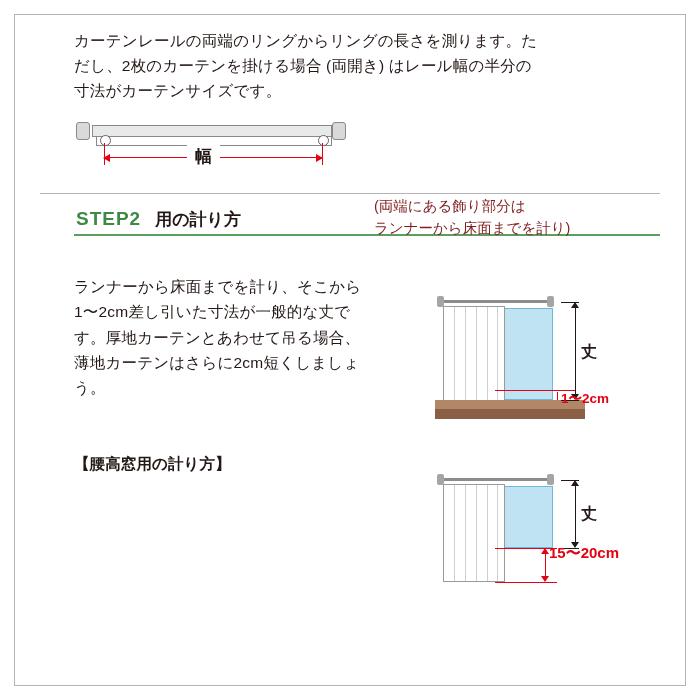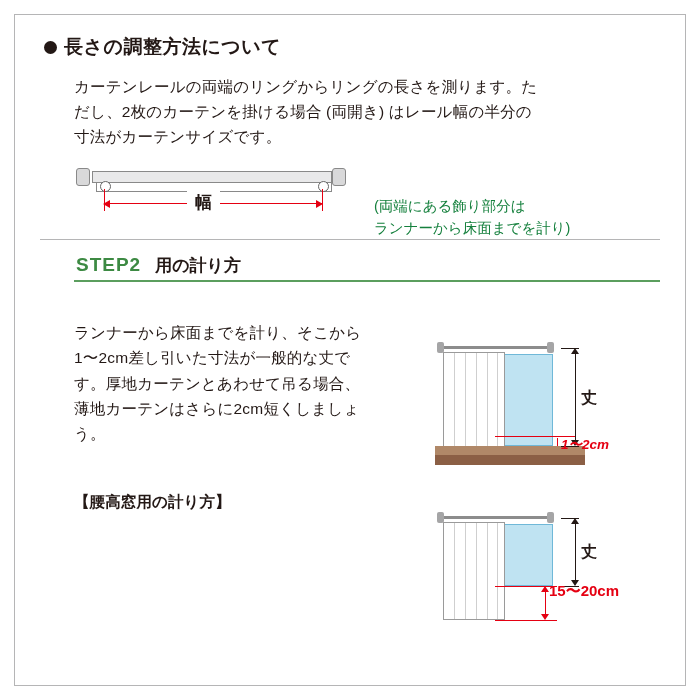--- a/index.html
+++ b/index.html
@@ -62,21 +62,21 @@
     line-height:1.62;
     margin:0 0 0 34px;
     letter-spacing:.2px;
   }
   .sub-head{
     font-size:15.5px;font-weight:bold;
     margin:0 0 6px 34px;
     letter-spacing:.1px;
   }
   .note-red{
-    color:#15803d;
+    color:#7f1d1d;
     font-size:14.5px;
     line-height:1.5;
   }
   
   .rail-wrap{
     position:relative;
     margin:10px 0 6px 34px;
     height:66px;
     width:300px;
   }
@@ -214,24 +214,20 @@
   .vline{position:absolute;width:1px;background:#231815;}
 </style>
 </head>
 <body>
 
 <div class="page">
   <div class="frame"></div>
 
   <div class="content">
 
-    <div class="title">
-      <span class="bullet"></span>
-      <span>長さの調整方法について</span>
-    </div>
 
     <div>
       <p class="body-text" style="width:470px;">カーテンレールの両端のリングからリングの長さを測ります。ただし、2枚のカーテンを掛ける場合 (両開き) はレール幅の半分の寸法がカーテンサイズです。</p>
 
       <div class="rail-wrap">
         <div class="cap left"></div>
         <div class="cap right"></div>
         <div class="rail-bar"></div>
         <div class="rail-bar2"></div>
         <div class="ring" style="left:26px;"></div>
@@ -280,26 +276,26 @@
 
             <div class="vline" style="left:126px;top:8px;height:4px;width:18px;background:#231815;height:1px;"></div>
             <div class="vline" style="left:126px;top:106px;width:18px;height:1px;background:#231815;"></div>
             <div class="vline" style="left:140px;top:12px;height:90px;"></div>
             <div class="arrow-up blk" style="left:136px;top:8px;border-bottom-color:#231815;"></div>
             <div class="arrow-dn blk" style="left:136px;top:100px;border-top-color:#231815;"></div>
             <div class="blk-label" style="left:146px;top:48px;">丈</div>
 
             <div class="red-line" style="left:60px;top:96px;width:80px;height:1px;"></div>
             <div class="red-line" style="left:122px;top:98px;width:1px;height:8px;"></div>
-            <div class="red-label" style="left:126px;top:96px;font-size:13.5px;font-style:italic;">1〜2cm</div>
+            <div class="red-label" style="left:126px;top:96px;font-size:13.5px;">1〜2cm</div>
           </div>
         </div>
       </div>
 
-      <div class="block" style="height:150px;margin-top:12px;">
+      <div class="block" style="height:150px;margin-top:20px;">
         <div class="sub-head">【腰高窓用の計り方】</div>
 
         <div class="fig" style="width:215px;height:140px;top:18px;right:10px;">
           <div class="win" style="position:absolute;left:0;top:0;width:215px;height:140px;">
             <div class="win-rod" style="left:6px;width:112px;"></div>
             <div class="win-knob" style="left:2px;"></div>
             <div class="win-knob" style="left:112px;"></div>
 
             <div class="win-pane" style="left:60px;top:14px;width:58px;height:62px;"></div>
 

